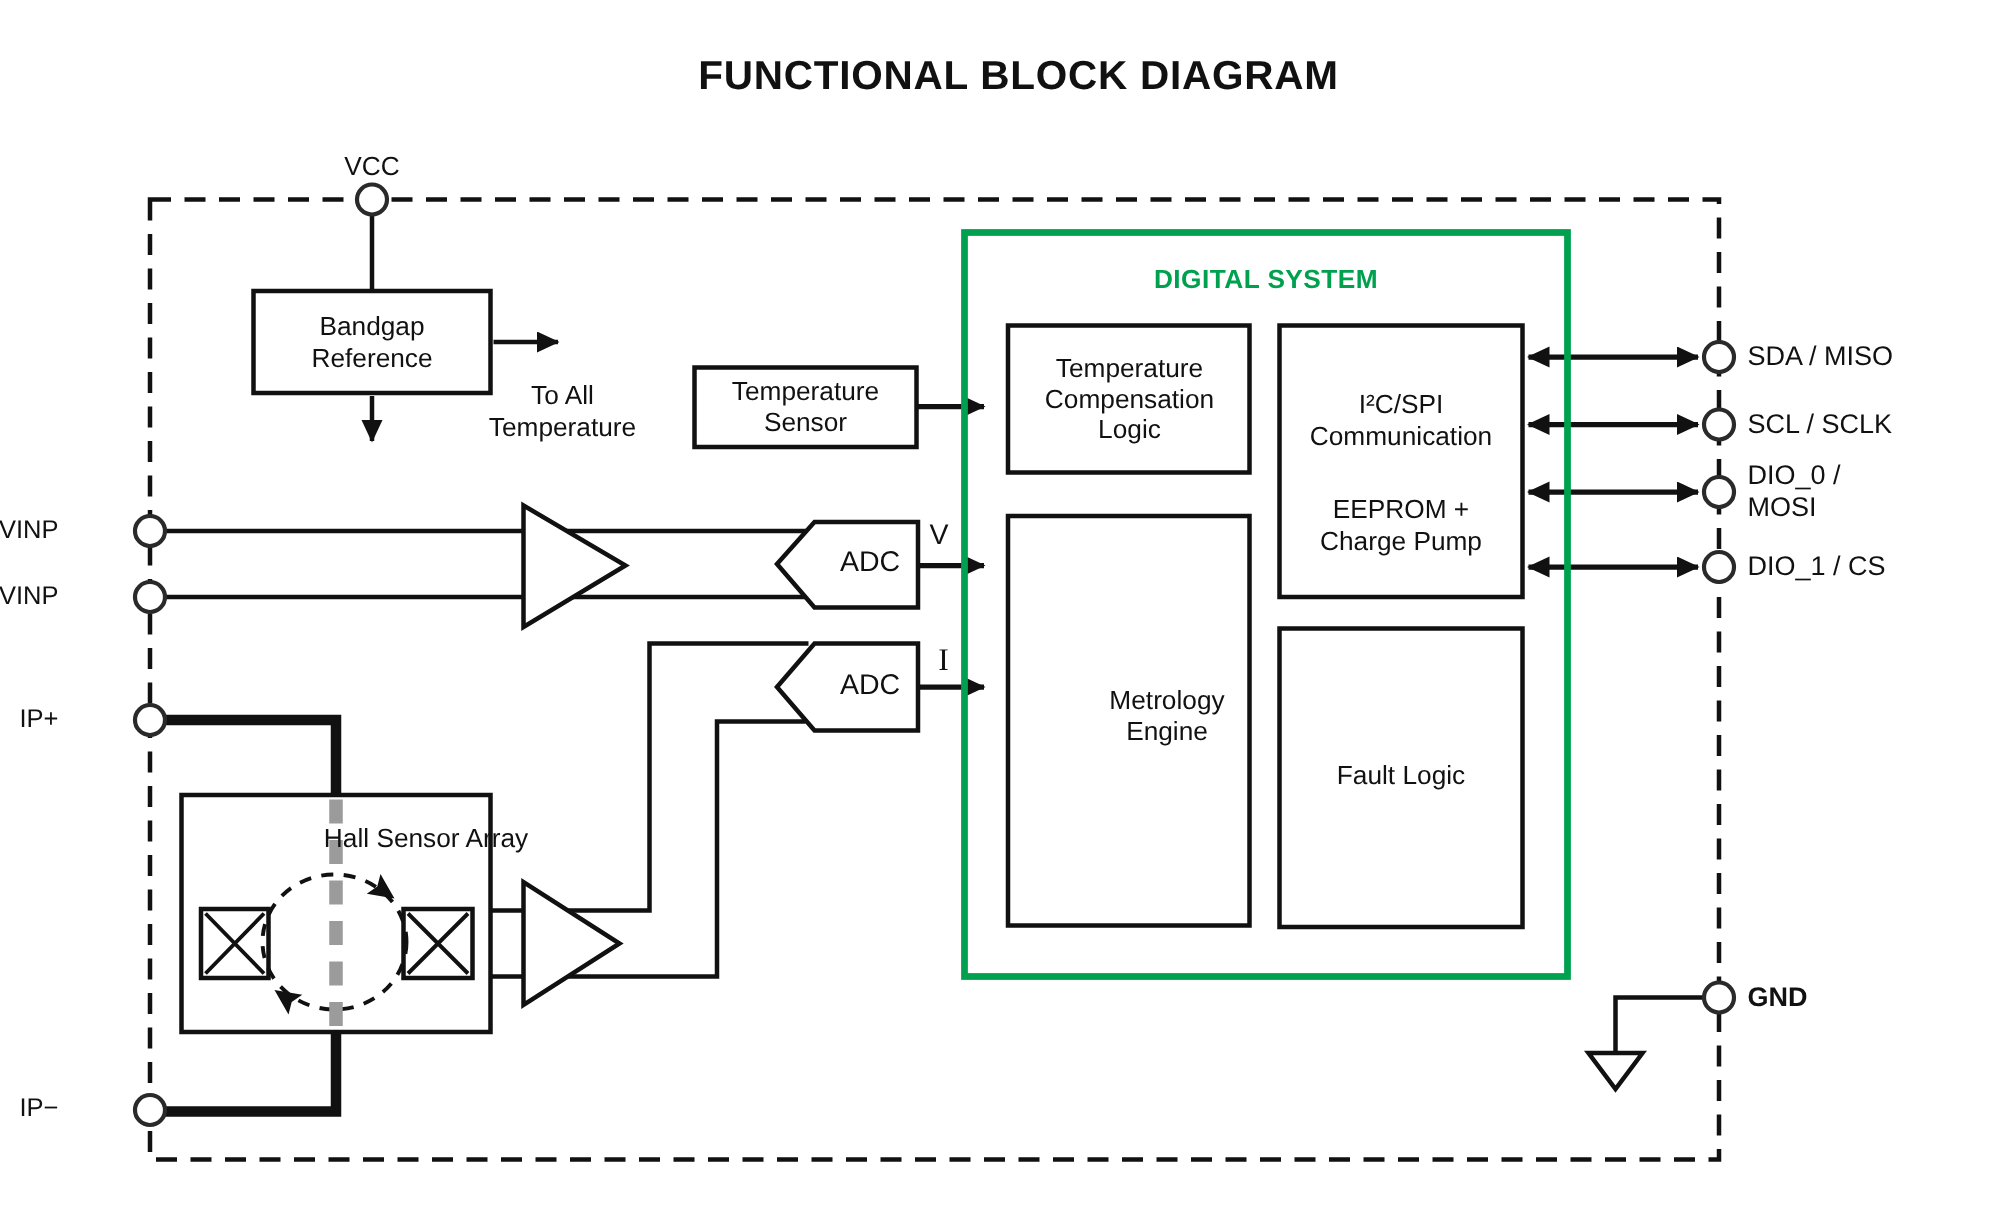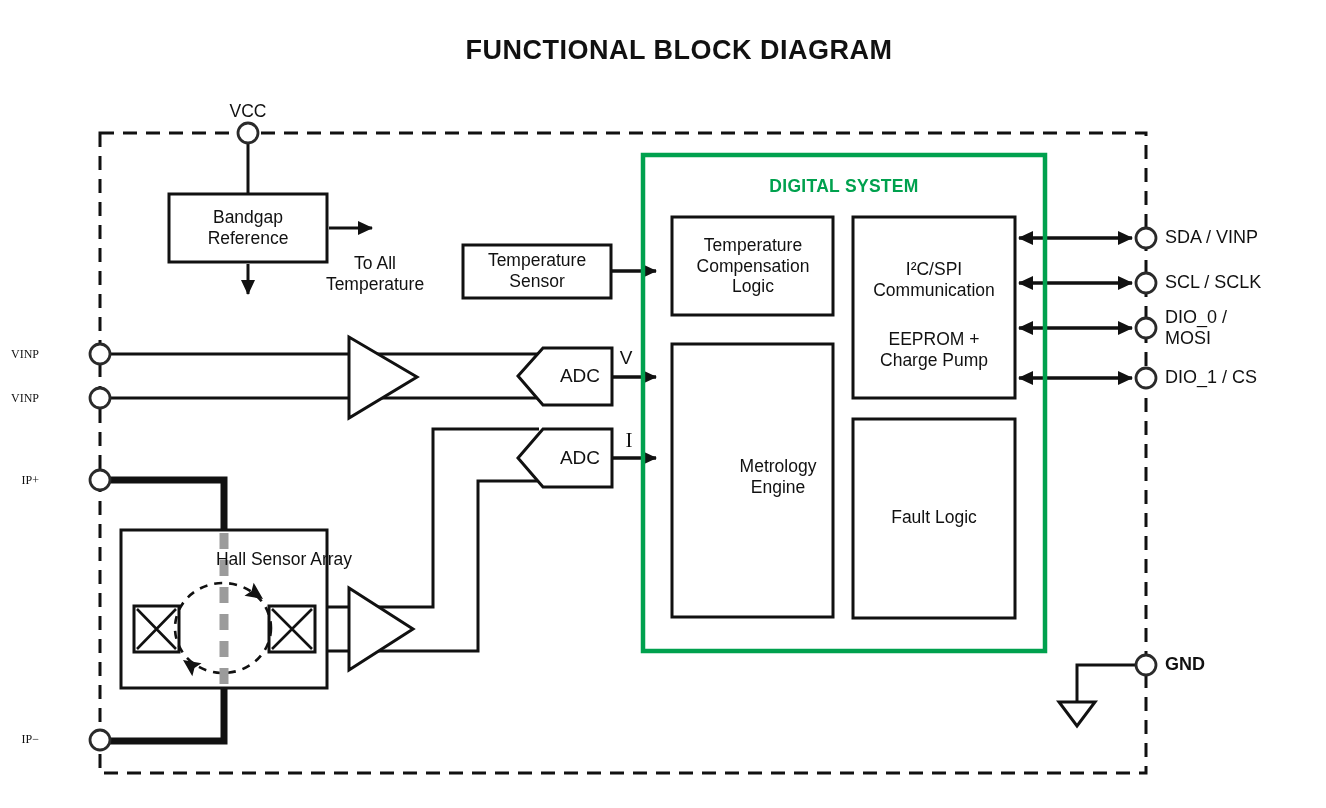--- a/index.html
+++ b/index.html
@@ -16,21 +16,21 @@
   .pin{fill:#fff;stroke:#2a2a2a;stroke-width:2.8;}
   .green-stroke{fill:none;stroke:var(--green,#00A14E);stroke-width:4.5;}
   .graypath{fill:none;stroke:var(--gray_path,#9b9b9b);stroke-width:9;stroke-dasharray:16 11;}
   .fieldloop{fill:none;stroke:#111;stroke-width:2.6;stroke-dasharray:8 7;}
   .xline{fill:none;stroke:#111;stroke-width:2.6;}
 
   .lbl{
     position:absolute;z-index:2;white-space:pre-line;text-align:center;
     transform:translate(-50%,-50%);line-height:1.18;font-size:17.5px;color:#111;
   }
-  .lbl.left-pin{transform:translateY(-50%);text-align:left;font-size:12px;font-family:Liberation Serif, serif;}
+  .lbl.left-pin{transform:translateY(-50%);text-align:left;font-size:17px;}
   .lbl.right-pin{transform:translateY(-50%);text-align:left;font-size:18px;}
   .title{font-size:27px;font-weight:bold;letter-spacing:.5px;white-space:nowrap;}
   .green-text{color:var(--green,#00A14E);font-weight:bold;font-size:17.5px;letter-spacing:.3px;white-space:nowrap;}
   .serif-sig{font-family:"Liberation Serif", serif;font-size:21px;}
   .sig{font-size:19px;}
   .nowrap{white-space:nowrap;}
 </style>
 </head>
 <body>
 
@@ -152,19 +152,19 @@
   <div class="lbl sig" style="left:580px;top:376px;">ADC</div>
   <div class="lbl sig" style="left:580px;top:458px;">ADC</div>
   <div class="lbl sig" style="left:626px;top:358px;">V</div>
   <div class="lbl serif-sig" style="left:629px;top:440px;">I</div>
 
   <div class="lbl left-pin" style="right:1238px;top:354px;">VINP</div>
   <div class="lbl left-pin" style="right:1238px;top:398px;">VINP</div>
   <div class="lbl left-pin" style="right:1238px;top:480px;">IP+</div>
   <div class="lbl left-pin" style="right:1238px;top:739px;">IP−</div>
 
-  <div class="lbl right-pin" style="left:1165px;top:238px;">SDA / VINP</div>
+  <div class="lbl right-pin" style="left:1165px;top:238px;">SDA / MISO</div>
   <div class="lbl right-pin" style="left:1165px;top:283px;">SCL / SCLK</div>
   <div class="lbl right-pin" style="left:1165px;top:328px;">DIO_0 / MOSI</div>
   <div class="lbl right-pin" style="left:1165px;top:378px;">DIO_1 / CS</div>
   <div class="lbl right-pin" style="left:1165px;top:665px;font-weight:bold;">GND</div>
 
 </div>
 
 </body></html>

